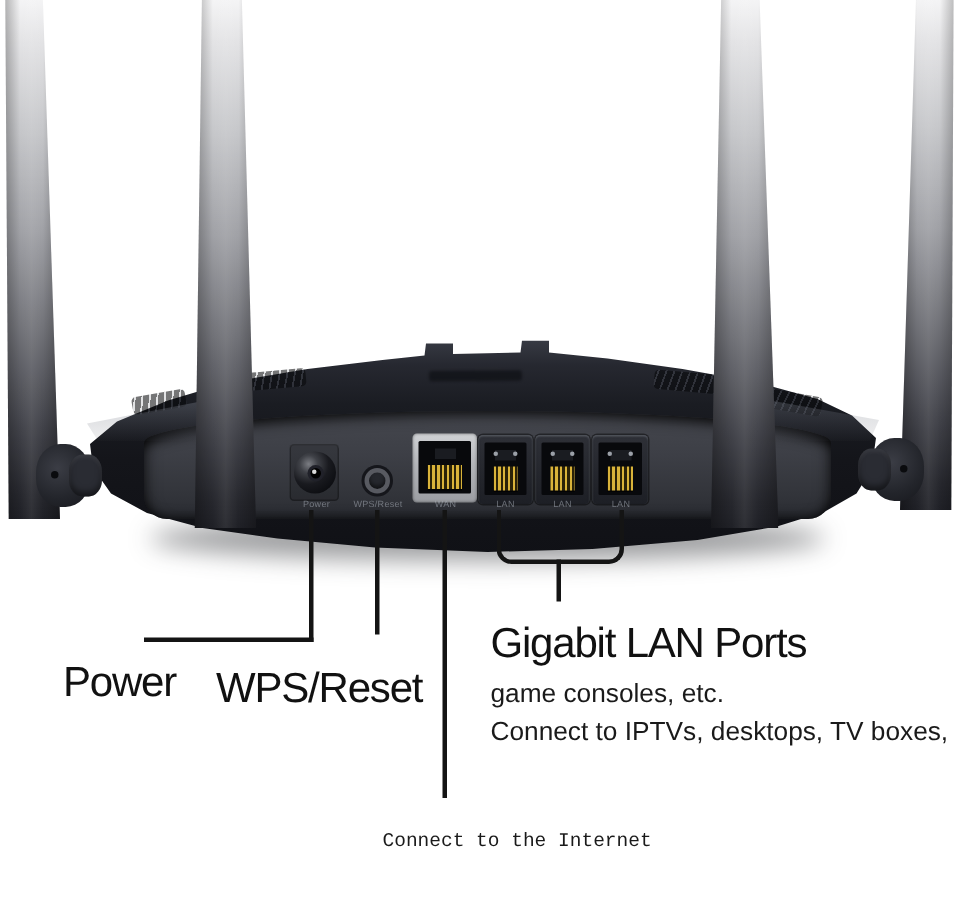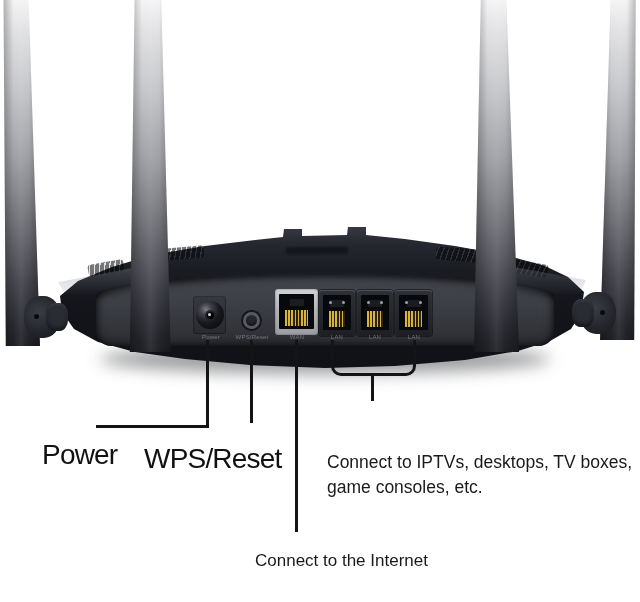--- a/index.html
+++ b/index.html
@@ -98,21 +98,21 @@
   
   .callout-title{position:absolute;z-index:10;font-size:28px;line-height:34px;
     letter-spacing:-0.8px;color:#111111;white-space:nowrap;}
   .callout-desc{position:absolute;z-index:10;font-size:17.5px;line-height:25px;
     color:#1a1a1a;white-space:nowrap;}
   .lbl-power{left:42px;top:438px;}
   .lbl-wps{left:144px;top:442px;}
   .lbl-lan-title{left:327px;top:412px;}
   .lbl-lan-desc{left:327px;top:450px;}
   .lbl-wan-title{left:255px;top:539px;}
-  .lbl-wan-desc{left:255px;top:548px;font-size:17px;}
+  .lbl-wan-desc{left:255px;top:548px;font-size:13px;font-family:Liberation Mono, monospace;}
 </style>
 </head>
 <body>
 
 <div class="stage">
 
   <div class="antenna ant-outer-left"></div>
   <div class="antenna ant-outer-right"></div>
 
   <div class="abs body-shadow"></div>
@@ -185,20 +185,21 @@
 
   <div class="line callout-power"></div>
   <div class="line callout-wps"></div>
   <div class="line callout-wan"></div>
   <div class="line callout-lan-bracket"></div>
   <div class="line callout-lan-stem"></div>
 
   <div class="callout-title lbl-power">Power</div>
   <div class="callout-title lbl-wps">WPS/Reset</div>
 
+  <div class="callout-title lbl-lan-title">Gigabit LAN Ports</div>
   <div class="callout-desc lbl-lan-desc">
+    <div>game consoles, etc.</div>
     <div>Connect to IPTVs, desktops, TV boxes,</div>
-    <div>game consoles, etc.</div>
   </div>
 
   <div class="callout-desc lbl-wan-desc">Connect to the Internet</div>
 
 </div>
 
 </body></html>

